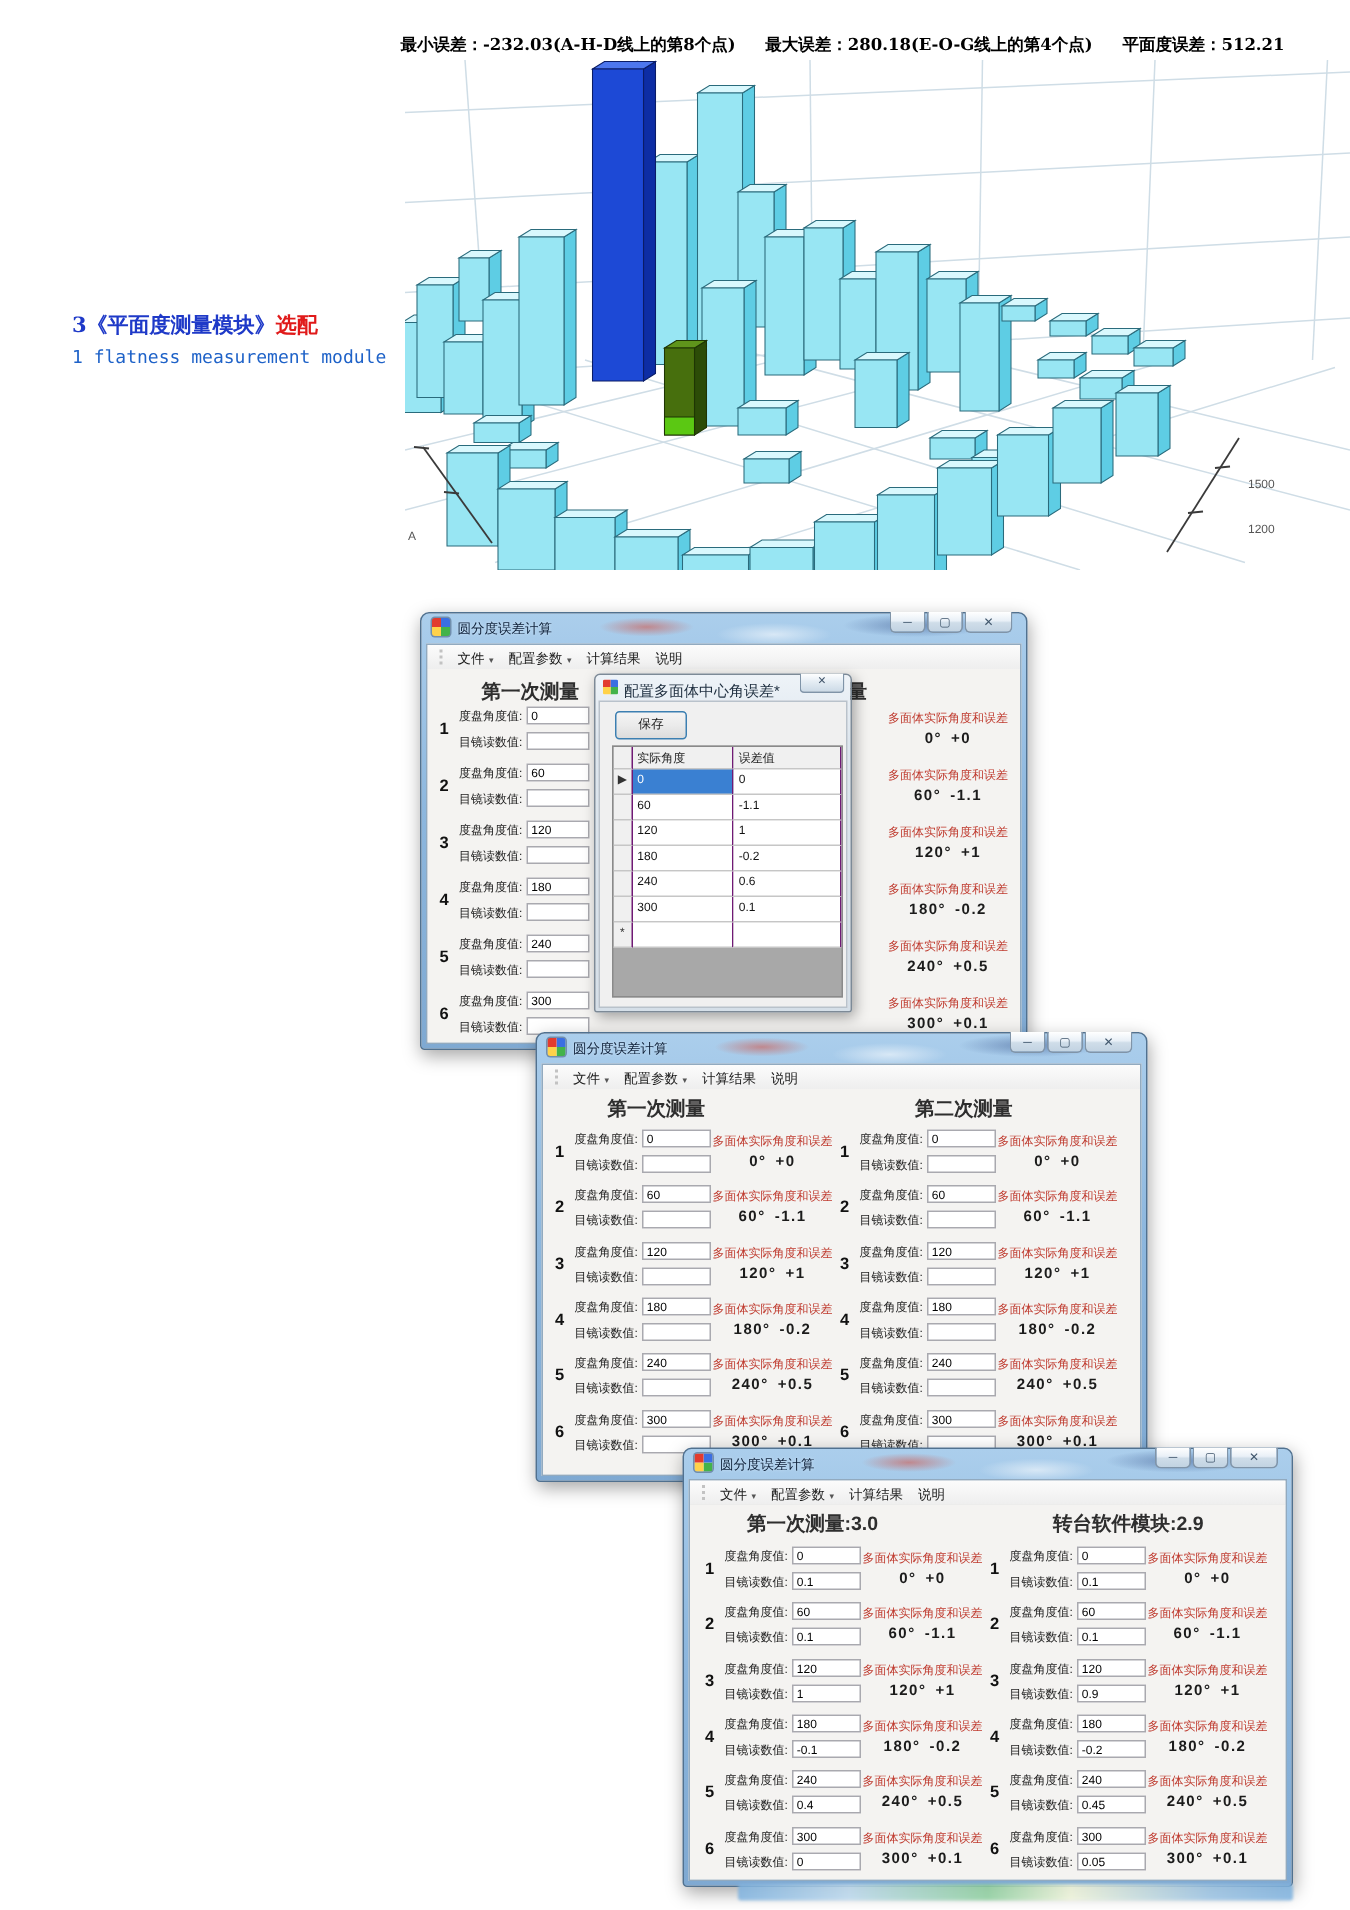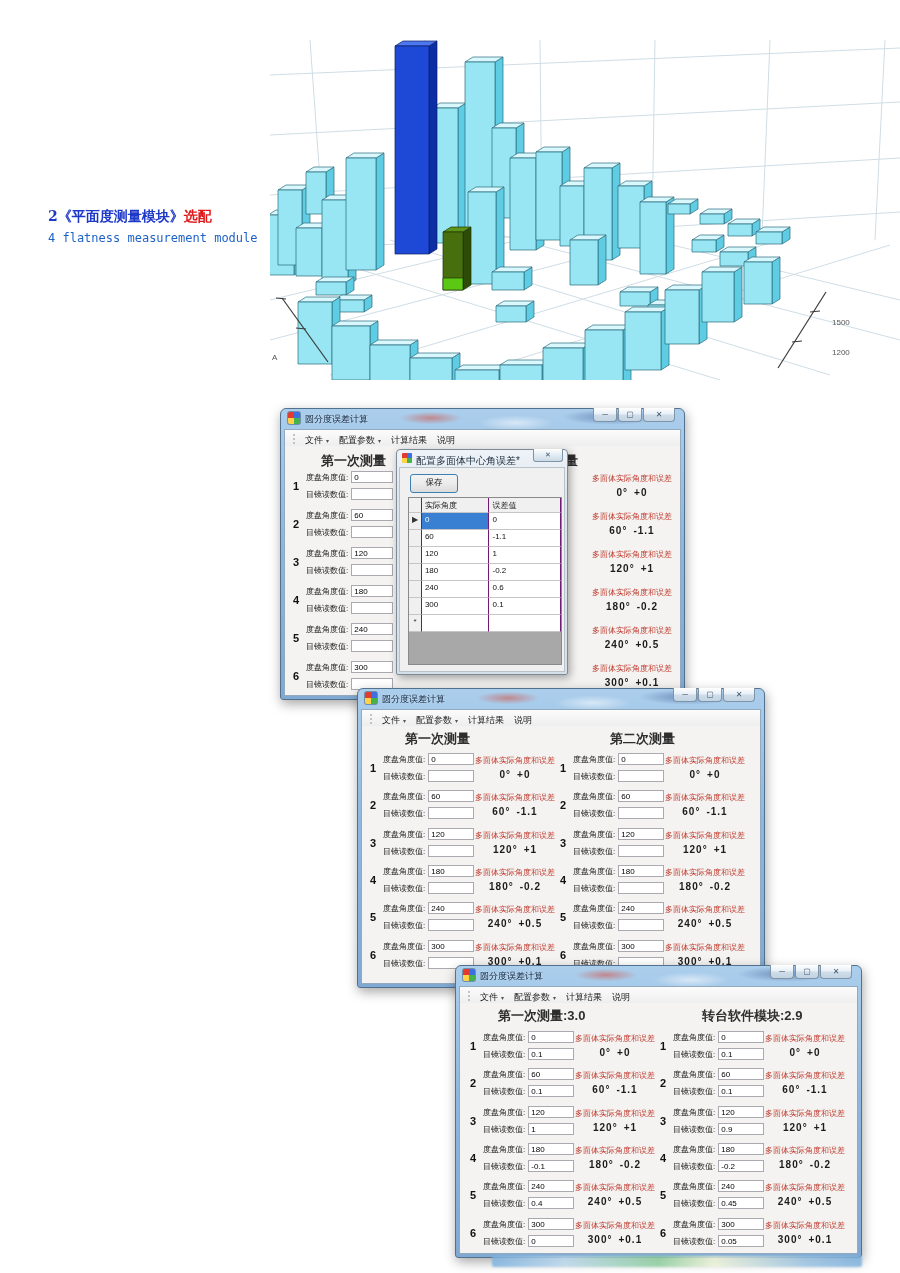--- a/index.html
+++ b/index.html
@@ -107,24 +107,29 @@
   
   #win1{left:280px;top:408px;width:405px;height:292px;}
   #win2{left:357px;top:688px;width:408px;height:300px;}
   #win3{left:455px;top:965px;width:407px;height:293px;}
 </style>
 </head>
 <body>
 
 <div class="page">
 
+  <div class="topstats">
+    <span class="grp"><span>最小误差：</span><span>-232.03(A-H-D线上的第8个点)</span></span>
+    <span class="grp"><span>最大误差：</span><span>280.18(E-O-G线上的第4个点)</span></span>
+    <span class="grp"><span>平面度误差：</span><span>512.21</span></span>
+  </div>
 
   <div class="sidelabel" style="top:208px;">
-    <div class="zh"><span>2《平面度测量模块》</span><span class="tag">选配</span></div>
-    <div class="en">4 flatness measurement module</div>
+    <div class="zh"><span>3《平面度测量模块》</span><span class="tag">选配</span></div>
+    <div class="en">1 flatness measurement module</div>
   </div>
 
   <div class="chartbox">
     <svg width="630" height="340" viewBox="0 0 630 340">
       <g stroke="#cfdde6" stroke-width="1" fill="none">
         <path d="M40,0 L55,210"></path>
           <path d="M155,0 L165,205"></path>
           <path d="M270,0 L272,200"></path>
         <path d="M385,0 L382,196"></path>
           <path d="M500,0 L492,196"></path>

